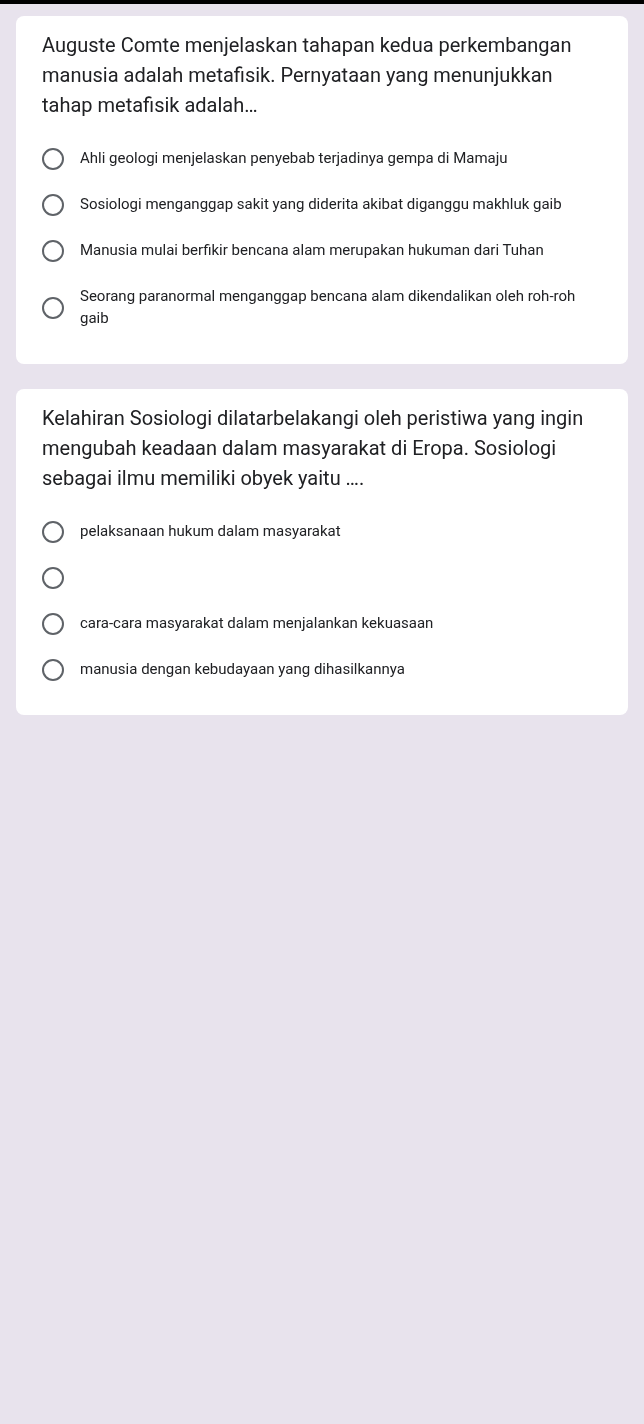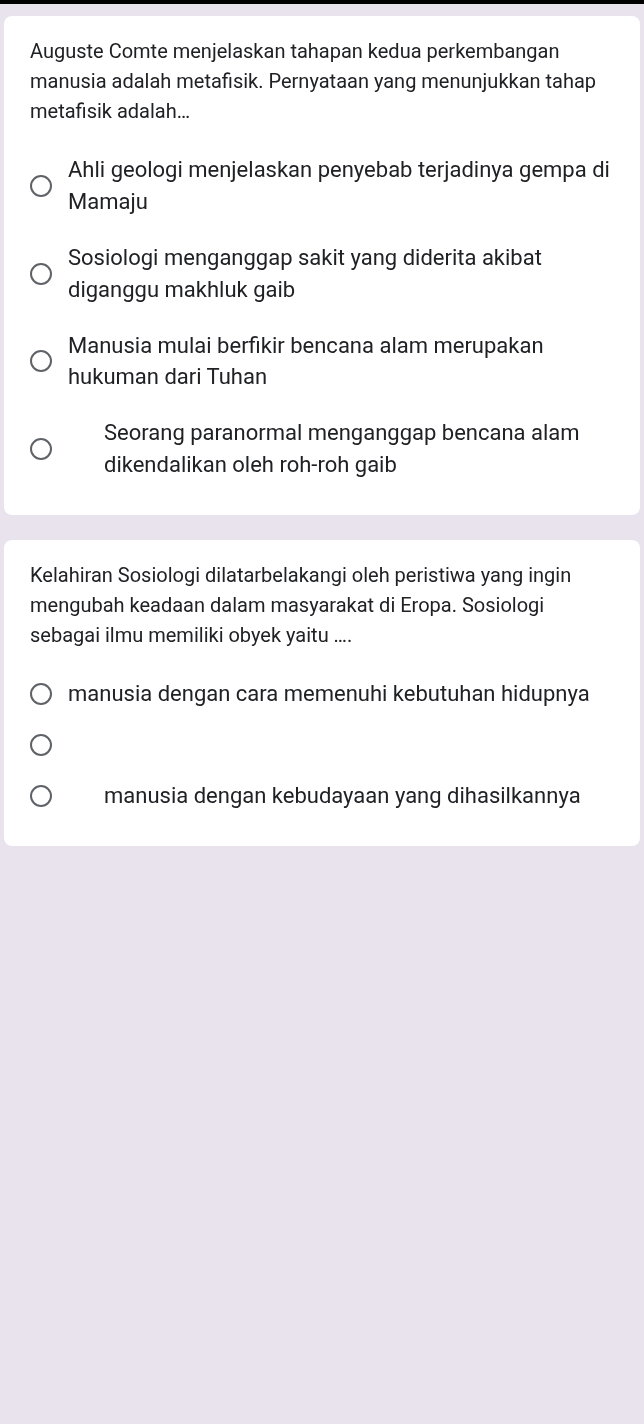--- a/index.html
+++ b/index.html
@@ -13,22 +13,22 @@
       width: 644px;
       color: #202124;
     }
     .top-bar {
       height: 4px;
       background-color: #000;
     }
     .question-card {
       background-color: #fff;
       border-radius: 8px;
-      margin: 12px 4px;
-      padding: 20px 26px 26px 26px;
+      margin: 12px 16px;
+      padding: 14px 26px 26px 26px;
     }
     .question-card:first-of-type {
       margin-top: 0;
       border-top-left-radius: 0;
       border-top-right-radius: 0;
     }
     .question-text {
       font-size: 20px;
       line-height: 1.5;
       color: #202124;
@@ -36,33 +36,32 @@
       font-weight: 400;
     }
     .option-row {
       display: flex;
       align-items: center;
       margin-bottom: 24px;
       cursor: pointer;
     }
     .option-row:last-child {
       margin-bottom: 8px;
-      gap: 36px;
     }
     .radio-circle {
       width: 22px;
       height: 22px;
       min-width: 22px;
       border: 2px solid #5f6368;
       border-radius: 50%;
       margin-right: 16px;
       background: #fff;
     }
     .option-text {
-      font-size: 22px;
+      font-size: 15px;
       line-height: 1.45;
       color: #202124;
       font-weight: 400;
     }
     .gap {
       height: 1px;
     }
   </style>
 </head>
 <body>
@@ -90,22 +89,26 @@
   </div>
 </div>
 
 <div class="gap"></div>
 
 <div class="question-card">
   <div class="question-text">Kelahiran Sosiologi dilatarbelakangi oleh peristiwa yang ingin mengubah keadaan dalam masyarakat di Eropa. Sosiologi sebagai ilmu memiliki obyek yaitu ….</div>
 
   <div class="option-row">
     <div class="radio-circle"></div>
-    <div class="option-text">manusia dengan cara memenuhi kebutuhan hidupnya</div>
+    <div class="option-text">pelaksanaan hukum dalam masyarakat</div>
   </div>
   <div class="option-row">
     <div class="radio-circle"></div>
+  </div>
+  <div class="option-row">
+    <div class="radio-circle"></div>
+    <div class="option-text">cara-cara masyarakat dalam menjalankan kekuasaan</div>
   </div>
   <div class="option-row">
     <div class="radio-circle"></div>
     <div class="option-text">manusia dengan kebudayaan yang dihasilkannya</div>
   </div>
 </div>
 
 </body></html>

